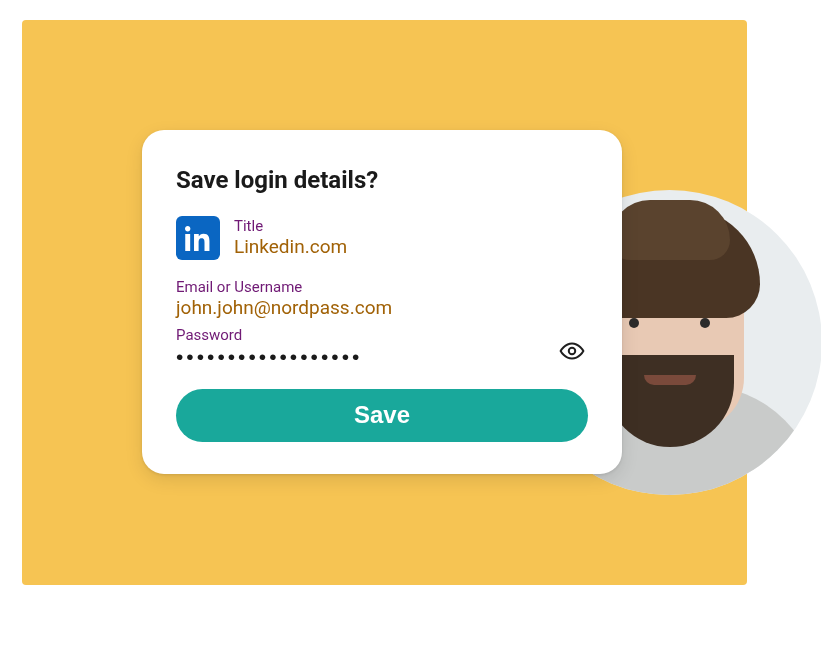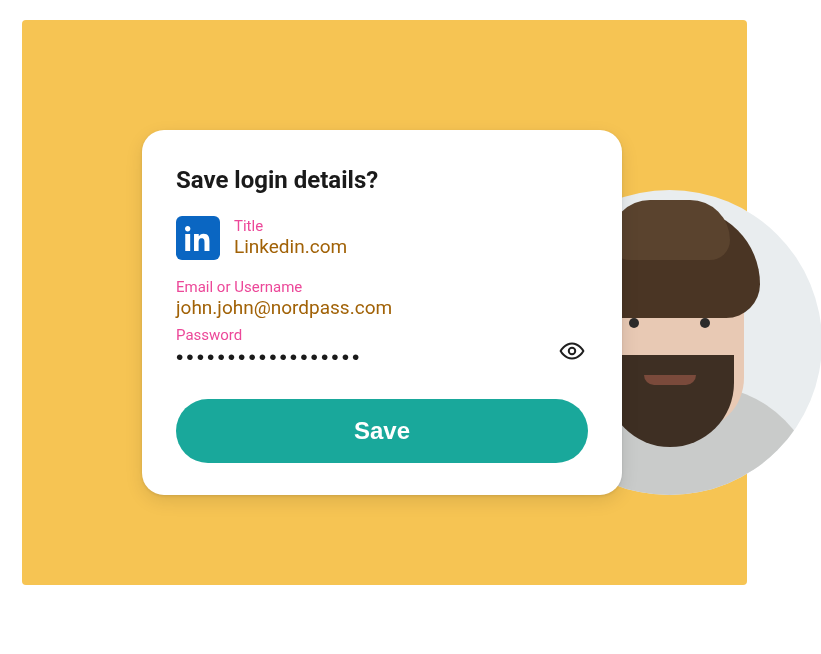--- a/index.html
+++ b/index.html
@@ -139,36 +139,36 @@
       background: #0a66c2;
       border-radius: 6px;
       color: #fff;
       display: flex;
       align-items: center;
       justify-content: center;
       flex: 0 0 44px;
     }
     .field-label {
       font-size: 15px;
-      color: #ec4899;
+      color: #701a75;
       line-height: 1.2;
     }
     .field-value {
       font-size: 19px;
       color: #a16207;
       line-height: 1.25;
     }
     .field-group {
       margin-bottom: 6px;
     }
     .password-row {
       display: flex;
       align-items: flex-end;
       justify-content: space-between;
-      margin-bottom: 30px;
+      margin-bottom: 20px;
     }
     .password-col {
       flex: 1;
     }
     .password-dots {
       font-size: 21px;
       letter-spacing: 3px;
       color: #1a1a1a;
       line-height: 1.2;
       font-family: sans-serif;
@@ -178,21 +178,21 @@
       height: 32px;
       display: flex;
       align-items: center;
       justify-content: center;
       cursor: pointer;
       color: #1f1f1f;
       border-radius: 6px;
     }
     .save-btn {
       width: 100%;
-      height: 64px;
+      height: 53px;
       border: none;
       border-radius: 32px;
       background: #19a89b;
       color: #fff;
       font-size: 24px;
       font-weight: 600;
       cursor: pointer;
     }
   </style>
 </head>

